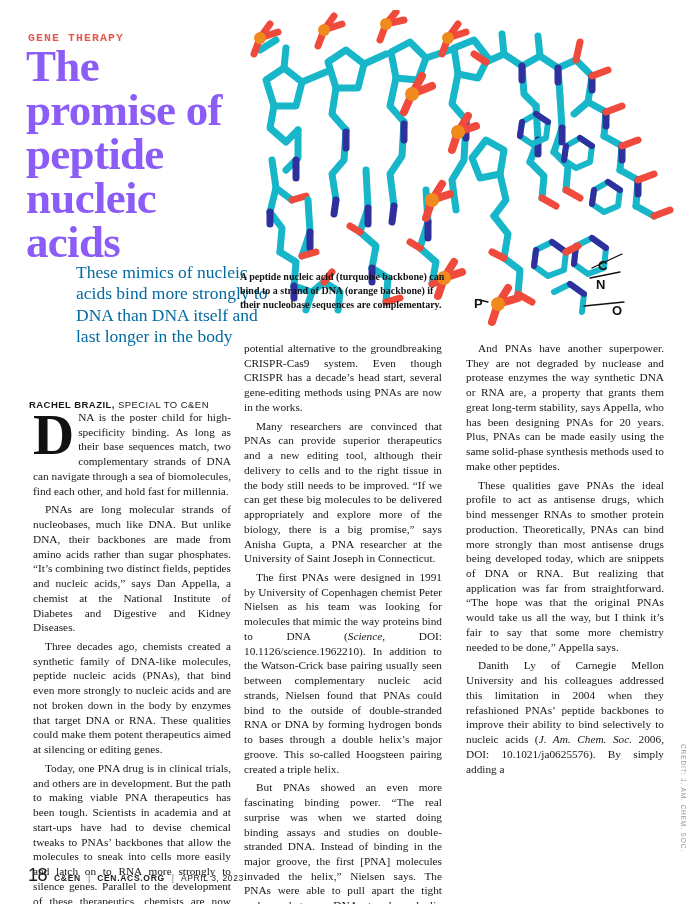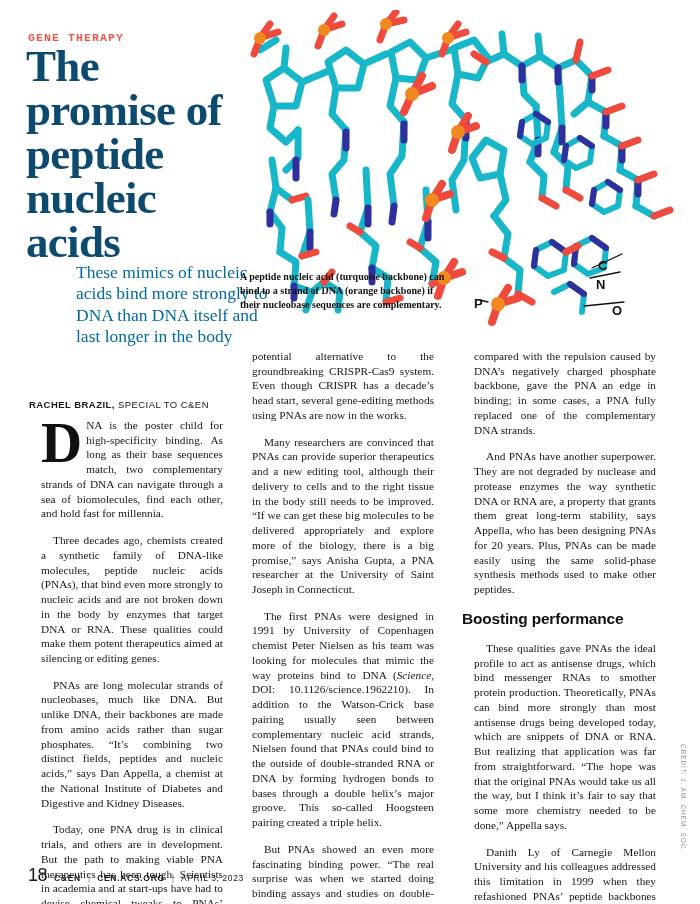--- a/index.html
+++ b/index.html
@@ -56,21 +56,21 @@
   }
   .headline {
     position: absolute;
     left: 26px; top: 44px;
     width: 216px;
     font-family: "Liberation Serif", serif;
     font-weight: 700;
     font-size: 45px;
     line-height: 0.98;
     letter-spacing: -0.7px;
-    color: #0c4a6e;
+    color: #8b5cf6;
   }
   .deck {
     position: absolute;
     left: 31px; top: 262px;
     width: 210px;
     font-family: "Liberation Serif", serif;
     font-size: 17.5px;
     line-height: 1.22;
     color: #0369a1;
     margin-left: 45px;
@@ -101,21 +101,21 @@
   .col {
     position: absolute;
     font-family: "Liberation Serif", serif;
     font-size: 11.3px;
     line-height: 1.305;
     color: #171717;
     text-align: justify;
     text-justify: inter-word;
     hyphens: manual;
   }
-  .col p { text-indent: 12px; margin: 12px; }
+  .col p { text-indent: 12px; margin: 4px; }
   .col p.noindent { text-indent: 0; }
 
   .col1 { left: 29px; top: 406px; width: 206px; }
   .col2 { left: 240px; top: 337px; width: 206px; }
   .col3 { left: 462px; top: 337px; width: 206px; }
 
   .dropcap-para { text-indent: 0 !important; }
   .dropcap {
     float: left;
     font-family: "Liberation Serif", serif;
@@ -405,38 +405,36 @@
     <span class="who">RACHEL BRAZIL,</span>
     <span>SPECIAL TO C&amp;EN</span>
   </div>
 
   <div class="caption">A peptide nucleic acid (turquoise backbone) can bind to a strand of DNA (orange backbone) if their nucleobase sequences are complementary.</div>
 
   <div class="col col1">
     <p class="dropcap-para">
       <span class="dropcap">D</span><span>NA is the poster child for high-specificity binding. As long as their base sequences match, two complementary strands of DNA can navigate through a sea of biomolecules, find each other, and hold fast for millennia.</span>
     </p>
+    <p>PNAs are long molecular strands of nucleobases, much like DNA. But unlike DNA, their backbones are made from amino acids rather than sugar phosphates. “It’s combining two distinct fields, peptides and nucleic acids,” says Dan Appella, a chemist at the National Institute of Diabetes and Digestive and Kidney Diseases.</p>
     <p>Three decades ago, chemists created a synthetic family of DNA-like molecules, peptide nucleic acids (PNAs), that bind even more strongly to nucleic acids and are not broken down in the body by enzymes that target DNA or RNA. These qualities could make them potent therapeutics aimed at silencing or editing genes.</p>
-    <p>PNAs are long molecular strands of nucleobases, much like DNA. But unlike DNA, their backbones are made from amino acids rather than sugar phosphates. “It’s combining two distinct fields, peptides and nucleic acids,” says Dan Appella, a chemist at the National Institute of Diabetes and Digestive and Kidney Diseases.</p>
     <p>Today, one PNA drug is in clinical trials, and others are in development. But the path to making viable PNA therapeutics has been tough. Scientists in academia and at start-ups have had to devise chemical tweaks to PNAs’ backbones that allow the molecules to sneak into cells more easily and latch on to RNA more strongly to silence genes. Parallel to the development of these therapeutics, chemists are now able to harness PNAs’ ability to unzip and slip inside a DNA helix, making them ideal tools for gene editing and a</p>
   </div>
 
   <div class="col col2">
     <p class="noindent">potential alternative to the groundbreaking CRISPR-Cas9 system. Even though CRISPR has a decade’s head start, several gene-editing methods using PNAs are now in the works.</p>
     <p>Many researchers are convinced that PNAs can provide superior therapeutics and a new editing tool, although their delivery to cells and to the right tissue in the body still needs to be improved. “If we can get these big molecules to be delivered appropriately and explore more of the biology, there is a big promise,” says Anisha Gupta, a PNA researcher at the University of Saint Joseph in Connecticut.</p>
     <p><span>The first PNAs were designed in 1991 by University of Copenhagen chemist Peter Nielsen as his team was looking for molecules that mimic the way proteins bind to DNA (</span><em>Science</em><span>, DOI: 10.1126/science.1962210). In addition to the Watson-Crick base pairing usually seen between complementary nucleic acid strands, Nielsen found that PNAs could bind to the outside of double-stranded RNA or DNA by forming hydrogen bonds to bases through a double helix’s major groove. This so-called Hoogsteen pairing created a triple helix.</span></p>
     <p>But PNAs showed an even more fascinating binding power. “The real surprise was when we started doing binding assays and studies on double-stranded DNA. Instead of binding in the major groove, the first [PNA] molecules invaded the helix,” Nielsen says. The PNAs were able to pull apart the tight embrace between DNA strands and slip inside. The lack of repulsion from PNAs’ neutral peptide backbone,</p>
   </div>
 
   <div class="col col3">
-    <p class="noindent">compared with the repulsion caused by DNA’s negatively charged phosphate backbone, gave the PNA an edge in binding; in some cases, a PNA fully replaced one of the complementary DNA strands.</p>
     <p>And PNAs have another superpower. They are not degraded by nuclease and protease enzymes the way synthetic DNA or RNA are, a property that grants them great long-term stability, says Appella, who has been designing PNAs for 20 years. Plus, PNAs can be made easily using the same solid-phase synthesis methods used to make other peptides.</p>
-    <h2 class="subhead">Boosting performance</h2>
     <p>These qualities gave PNAs the ideal profile to act as antisense drugs, which bind messenger RNAs to smother protein production. Theoretically, PNAs can bind more strongly than most antisense drugs being developed today, which are snippets of DNA or RNA. But realizing that application was far from straightforward. “The hope was that the original PNAs would take us all the way, but I think it’s fair to say that some more chemistry needed to be done,” Appella says.</p>
-    <p><span>Danith Ly of Carnegie Mellon University and his colleagues addressed this limitation in 1999 when they refashioned PNAs’ peptide backbones to improve their ability to bind selectively to nucleic acids (</span><em>J. Am. Chem. Soc.</em><span> 2006, DOI: 10.1021/ja0625576). By simply adding a</span></p>
+    <p><span>Danith Ly of Carnegie Mellon University and his colleagues addressed this limitation in 2004 when they refashioned PNAs’ peptide backbones to improve their ability to bind selectively to nucleic acids (</span><em>J. Am. Chem. Soc.</em><span> 2006, DOI: 10.1021/ja0625576). By simply adding a</span></p>
   </div>
 
   <div class="credit">CREDIT: J. AM. CHEM. SOC.</div>
 
   <div class="footer">
     <span class="folio">18</span>
     <span class="foot-txt">C&amp;EN</span>
     <span class="foot-sep">|</span>
     <span class="foot-txt">CEN.ACS.ORG</span>
     <span class="foot-sep">|</span>

